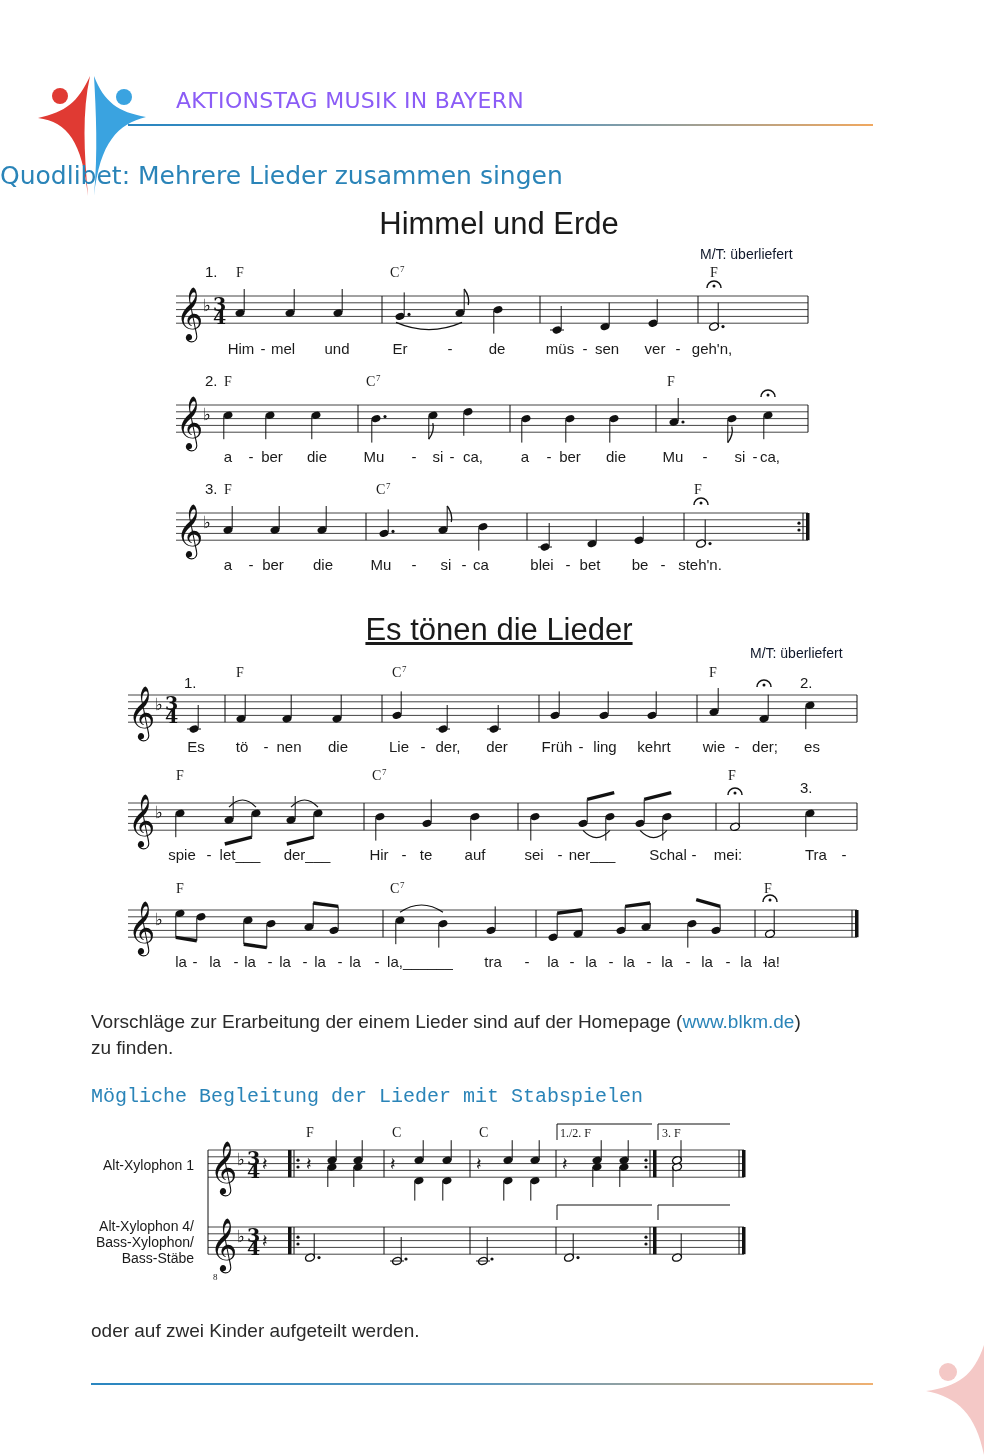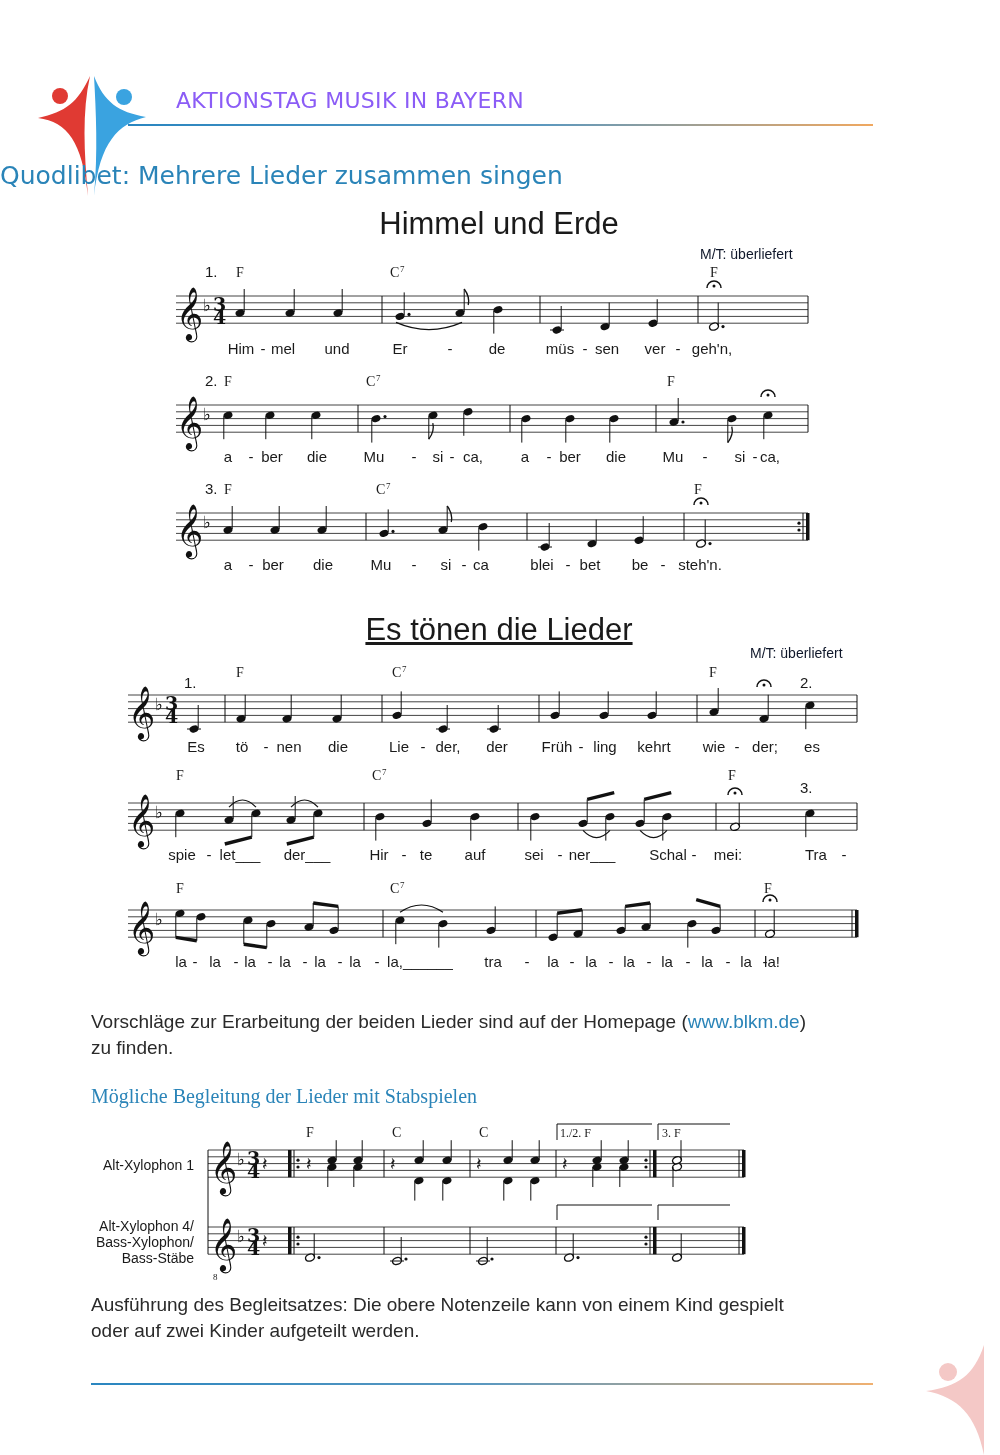--- a/index.html
+++ b/index.html
@@ -6,21 +6,21 @@
   body { width: 1000px; height: 1455px; position: relative; overflow: hidden; font-family: "DejaVu Sans", sans-serif; color: #1a1a1a; }
   .abs { position: absolute; }
   .logo { left: 38px; top: 72px; width: 110px; height: 128px; }
   .header-title { left: 176px; top: 88px; font-size: 22px; color: #8b5cf6; letter-spacing: 0.3px; font-family: "DejaVu Sans", sans-serif; font-weight: normal; }
   .header-rule { left: 128px; top: 124px; width: 745px; height: 2px; background: linear-gradient(90deg, #2a86c0 0%, #5a98c0 55%, #f0a860 100%); }
   .subtitle { left: 0; width: 980px; top: 161px; text-align: left; font-size: 25px; color: #2a84b8; font-family: "DejaVu Sans", sans-serif; }
   .song-title { left: 17px; width: 964px; text-align: center; font-size: 31px; color: #1a1a1a; font-family: "Liberation Sans", sans-serif; }
   .credit { font-size: 14px; font-family: "Liberation Sans", sans-serif; color: #0f172a; }
   .body-text { left: 91px; width: 800px; font-size: 19px; line-height: 26px; color: #2a2a2a; font-family: "Liberation Sans", sans-serif; }
   .link { color: #2a84b8; }
-  .section-heading { left: 91px; top: 1085px; font-size: 20px; color: #2a84b8; font-family: Liberation Serif, serif; }
+  .section-heading { left: 91px; top: 1085px; font-size: 20px; color: #2a84b8; font-family: Liberation Mono, monospace; }
   .footer-rule { left: 91px; top: 1383px; width: 782px; height: 2px; background: linear-gradient(90deg, #2a86c0 0%, #5a98c0 50%, #f0b070 100%); }
   .corner-logo { left: 918px; top: 1345px; width: 82px; height: 110px; }
   svg.staff { position: absolute; overflow: visible; }
   .inst-label { font-size: 14px; text-align: right; font-family: "Liberation Sans", sans-serif; line-height: 16px; }
 </style>
 </head>
 <body>
 
 <svg class="abs logo" viewBox="0 0 110 128">
   <circle cx="22" cy="24" r="8" fill="#e03a33"></circle>
@@ -446,21 +446,21 @@
     <text x="667" y="967" font-size="15" font-family="Liberation Sans, sans-serif" text-anchor="middle" font-weight="normal" fill="#1a1a1a">la</text>
     <text x="688" y="967" font-size="15" font-family="Liberation Sans, sans-serif" text-anchor="middle" font-weight="normal" fill="#1a1a1a">-</text>
     <text x="707" y="967" font-size="15" font-family="Liberation Sans, sans-serif" text-anchor="middle" font-weight="normal" fill="#1a1a1a">la</text>
     <text x="728" y="967" font-size="15" font-family="Liberation Sans, sans-serif" text-anchor="middle" font-weight="normal" fill="#1a1a1a">-</text>
     <text x="746" y="967" font-size="15" font-family="Liberation Sans, sans-serif" text-anchor="middle" font-weight="normal" fill="#1a1a1a">la</text>
     <text x="765" y="967" font-size="15" font-family="Liberation Sans, sans-serif" text-anchor="middle" font-weight="normal" fill="#1a1a1a">-</text>
     <text x="772" y="967" font-size="15" font-family="Liberation Sans, sans-serif" text-anchor="middle" font-weight="normal" fill="#1a1a1a">la!</text>
   </svg>
 
 <div class="abs body-text" style="top:1009px;">
-  <span>Vorschläge zur Erarbeitung der beiden Lieder sind auf der Homepage (</span><span class="link">www.blkm.de</span><span>)</span><br>
+  <span>Vorschläge zur Erarbeitung der einem Lieder sind auf der Homepage (</span><span class="link">www.blkm.de</span><span>)</span><br>
   <span>zu finden.</span>
 </div>
 
 <div class="abs section-heading">Mögliche Begleitung der Lieder mit Stabspielen</div>
 
 <div class="abs inst-label" style="left:70px; top:1157px; width:124px;">
   <span>Alt-Xylophon 1</span>
 </div>
 <div class="abs inst-label" style="left:70px; top:1218px; width:124px;">
   <div>Alt-Xylophon 4/</div>
@@ -578,21 +578,21 @@
     <ellipse cx="569" cy="1257.6000000000001" rx="4.6" ry="3.4" transform="rotate(-20 569 1257.6000000000001)" fill="#fff" stroke="#111" stroke-width="1.4"></ellipse>
     <line x1="573.2" x2="573.2" y1="1256.6000000000001" y2="1233.6000000000001" stroke="#111" stroke-width="1"></line>
     <circle cx="578" cy="1257.6000000000001" r="1.6" fill="#111"></circle>
     <ellipse cx="677" cy="1257.6000000000001" rx="4.6" ry="3.4" transform="rotate(-20 677 1257.6000000000001)" fill="#fff" stroke="#111" stroke-width="1.4"></ellipse>
     <line x1="681.2" x2="681.2" y1="1256.6000000000001" y2="1233.6000000000001" stroke="#111" stroke-width="1"></line>
     <line x1="739" x2="739" y1="1227" y2="1254.2" stroke="#111" stroke-width="1"></line>
     <rect x="742" y="1227" width="3.5" height="27.2" fill="#111"></rect>
   </svg>
 
 <div class="abs body-text" style="top:1292px;">
-  <span>Ausführung des Begleitsatzes: Die obere Notenzeile kann von einem Kind gespielt</span><br>
+  <br>
   <span>oder auf zwei Kinder aufgeteilt werden.</span>
 </div>
 
 <div class="abs footer-rule"></div>
 
 <svg class="abs corner-logo" viewBox="0 0 82 110">
   <circle cx="30" cy="27" r="9" fill="#f4c8c6"></circle>
   <path d="M66 0 C56 30 40 42 8 46 C40 52 58 70 66 110 Z" fill="#f4c8c6"></path>
 </svg>
 

